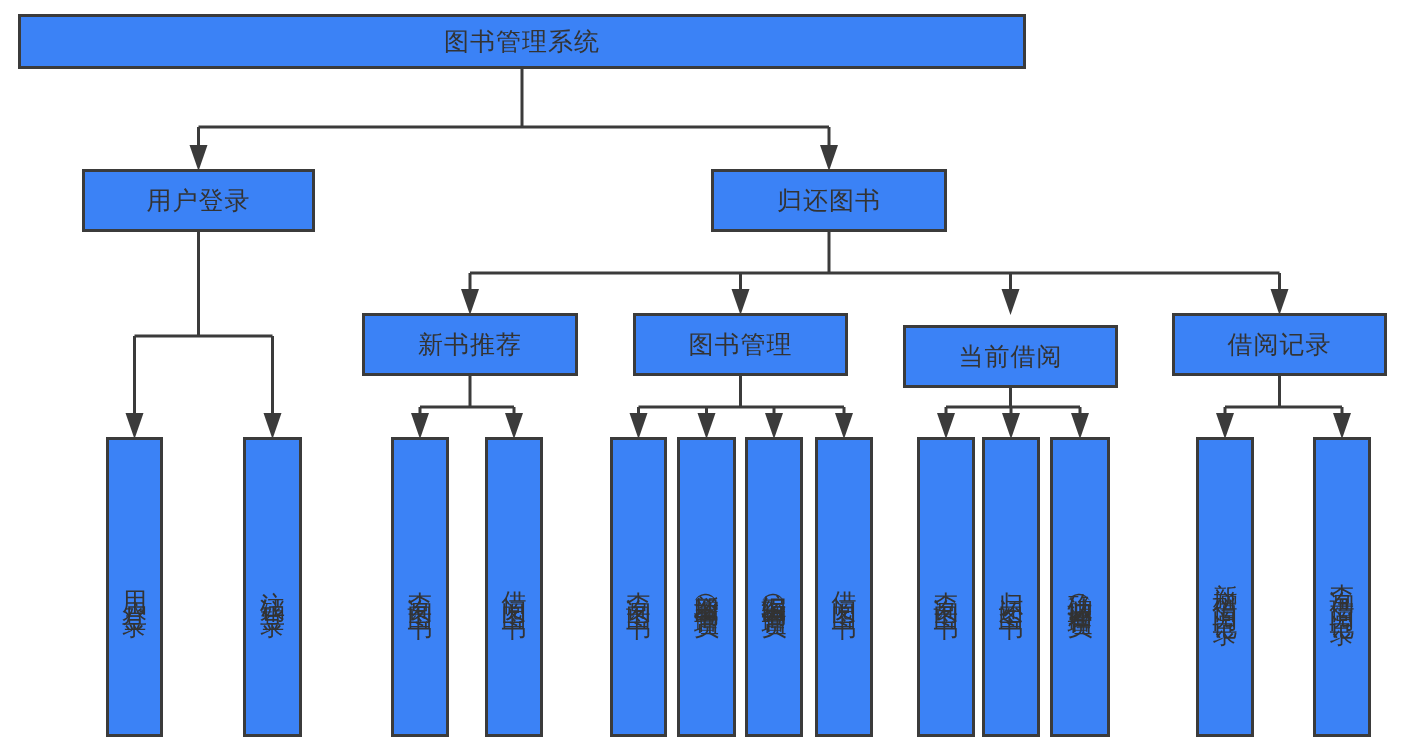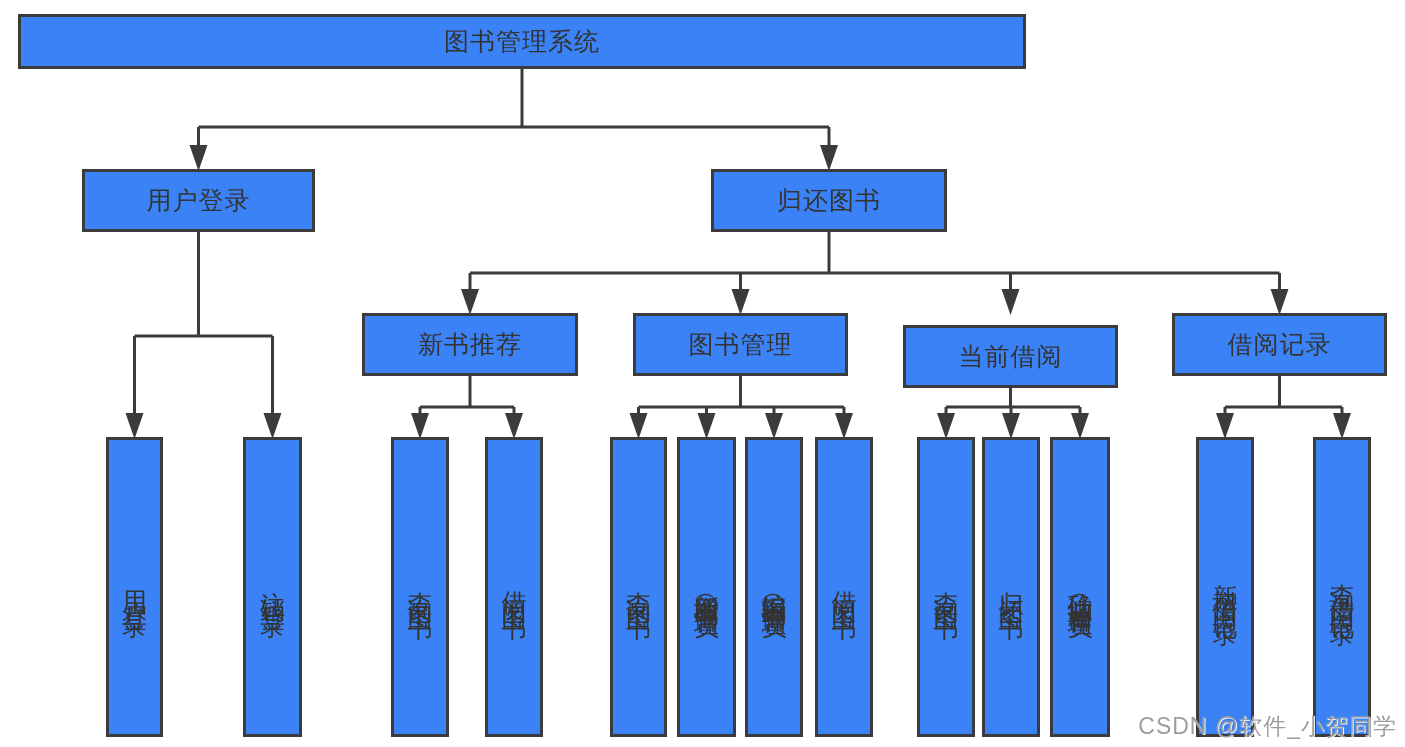--- a/index.html
+++ b/index.html
@@ -169,14 +169,13 @@
       <div class="node v" style="left: 1050px; top: 437px; width: 60px; height: 300px;">
         <span class="label" style="letter-spacing: 3px;">确认归还（管理员）</span>
       </div>
       <div class="node v" style="left: 1196px; top: 437px; width: 58px; height: 300px;">
         <span class="label" style="letter-spacing: 8px;">新增借阅记录</span>
       </div>
       <div class="node v" style="left: 1313px; top: 437px; width: 58px; height: 300px;">
         <span class="label" style="letter-spacing: 8px;">查询借阅记录</span>
       </div>
     </div>
-  <div class="watermark">CSDN @软件_小贺同学</div>
 </div>
 
 </body></html>

